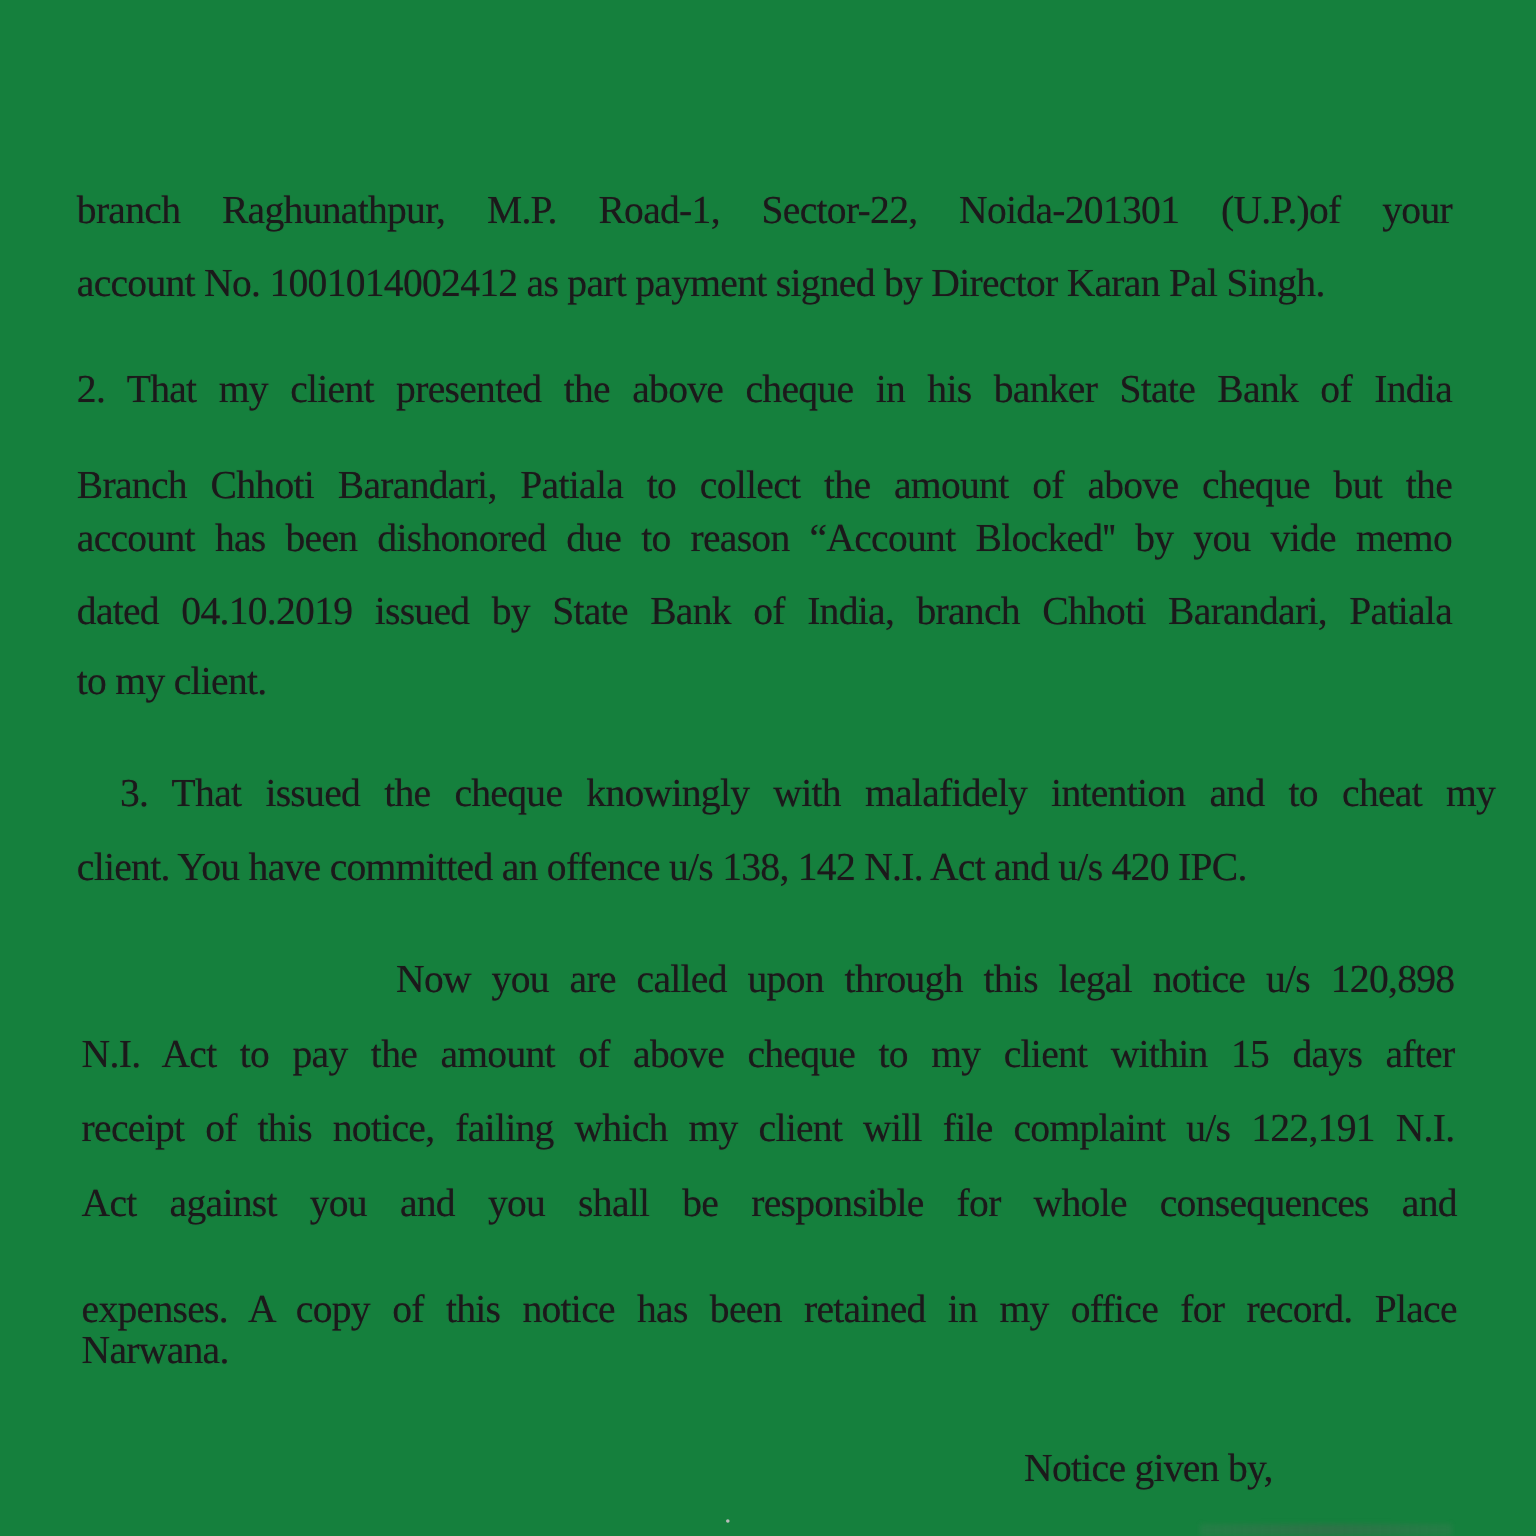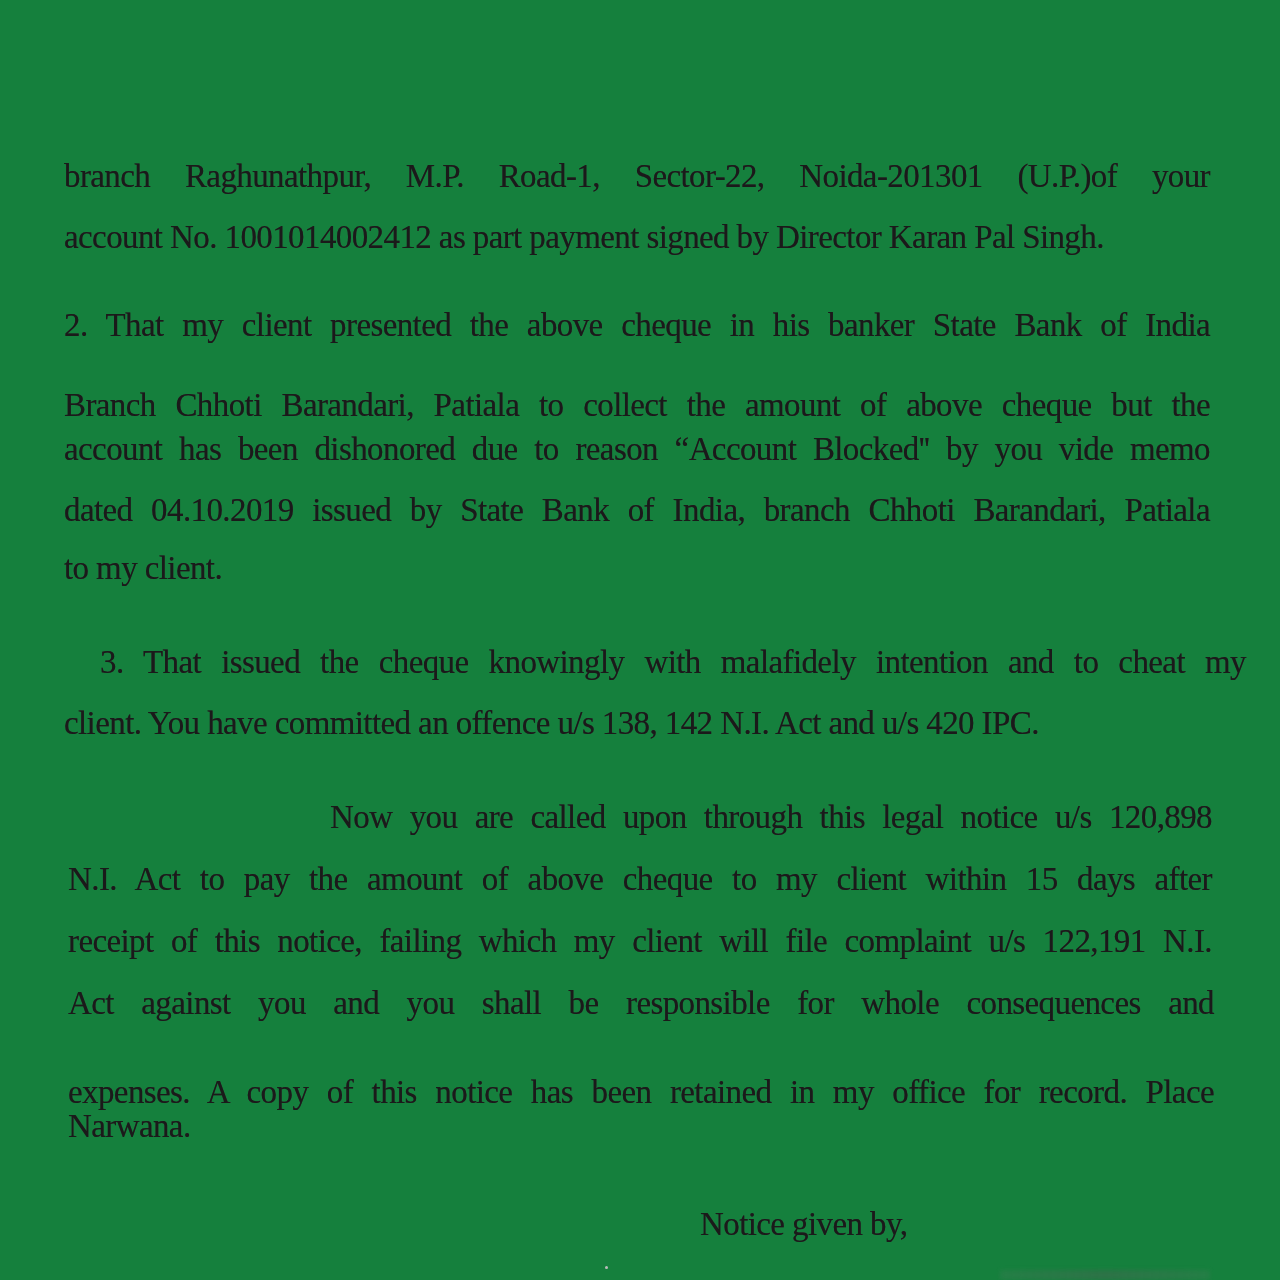--- a/index.html
+++ b/index.html
@@ -29,21 +29,21 @@
       line-height: 40px;
       white-space: nowrap;
       letter-spacing: -0.6px;
       text-shadow: 0 0 0.6px #333;
     }
     .justify {
       text-align: justify;
       text-align-last: justify;
     }
     .right {
-      text-align: left;
+      text-align: center;
     }
     .indent-line {
       left: 330px;
       width: 882px;
     }
     .sig-fade {
       position: absolute;
       left: 1000px;
       top: 1270px;
       width: 210px;

